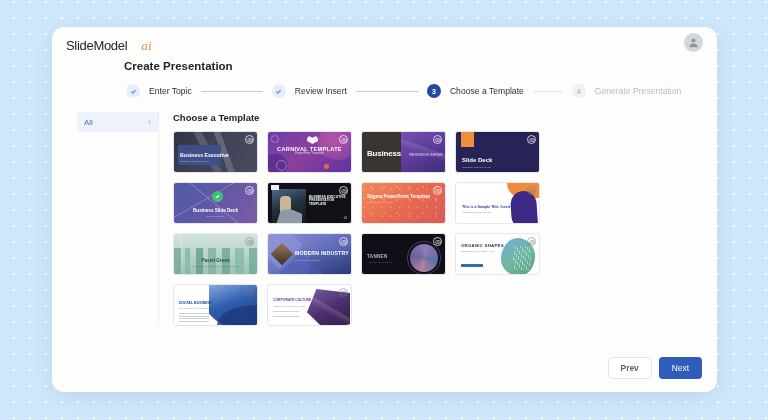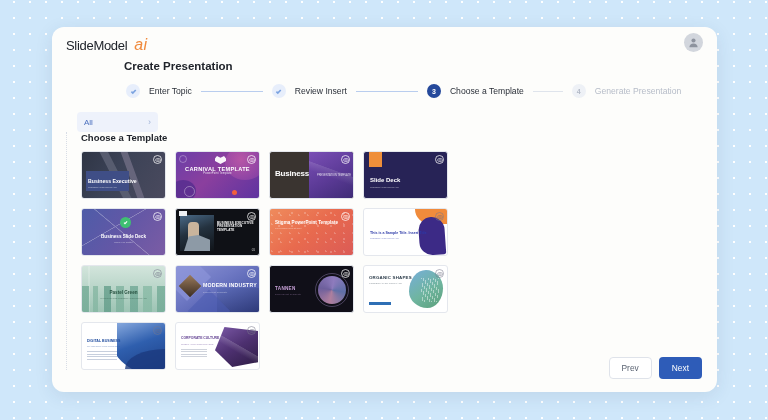--- a/index.html
+++ b/index.html
@@ -27,22 +27,22 @@
     overflow: hidden;
   }
   
   #topbar {
     position: relative;
     height: 31px;
     padding: 9px 0 0 14px;
   }
   #brand { font-size: 13px; font-weight: normal; color: #20242b; letter-spacing: -.3px; }
   #brand-ai {
-    font-size: 16px; color: #f08a3c; font-style: italic;
-    font-family: Liberation Sans, sans-serif; margin-left: 7px; letter-spacing: .2px;
+    font-size: 13px; color: #f08a3c; font-style: italic;
+    font-family: Liberation Serif, serif; margin-left: 14px; letter-spacing: .2px;
   }
   #avatar {
     position: absolute; right: 14px; top: 6px;
     width: 19px; height: 19px; border-radius: 50%;
     background: #d2d6dd; display: flex; align-items: center; justify-content: center;
   }
   #avatar svg { width: 11px; height: 11px; fill: #8d939e; }
 
   
   #page-title {
@@ -64,38 +64,38 @@
   .step.done .step-badge { background: #e7eefb; color: #4a7fd4; }
   .step.done .step-badge svg { width: 7px; height: 7px; stroke: #7ba3e0; stroke-width: 2.4; fill: none; }
   .step.active .step-badge { background: #25499b; color: #fff; }
   .step.todo .step-badge { background: #eef1f6; color: #b3bac7; }
   .step-label { font-size: 8.6px; color: #2a2f38; white-space: nowrap; }
   .step.todo .step-label { color: #b6bcc8; }
   .connector { height: 1px; width: 62px; background: #b9cdee; margin: 0 9px; flex: none; }
   .connector.dim { background: #dfe4ec; width: 30px; }
 
   
-  #content { display: flex; margin: 14px 0 0 0; padding-left: 14px; flex-direction: column; }
+  #content { display: flex; margin: 14px 0 0 0; padding-left: 14px; }
   #sidebar { width: 92px; flex: none; padding-left: 11px; }
   #filter-all {
     display: flex; align-items: center; justify-content: space-between;
     background: #eef2fb; border-radius: 4px;
     padding: 5px 7px; font-size: 8px; color: #4a6fbe;
   }
   #filter-all .chev { color: #9fb2d6; font-size: 9px; }
 
   #main { flex: 1; padding-left: 14px; border-left: 1px dotted #d8dde6; }
   #grid-title { font-size: 9.5px; font-weight: bold; color: #20242b; margin-bottom: 8px; }
   #grid {
     display: grid;
     grid-template-columns: repeat(4, 85px);
     gap: 9px 9px;
   }
   .tpl {
-    position: relative; width: 85px; height: 48px;
+    position: relative; width: 85px; height: 42px;
     border-radius: 3px; overflow: hidden;
     border: 1px solid #e4e7ed;
     cursor: pointer;
   }
   .tpl .eye {
     position: absolute; top: 3px; right: 3px;
     width: 9px; height: 9px; border-radius: 50%;
     border: .8px solid rgba(255,255,255,.75);
     display: flex; align-items: center; justify-content: center;
     z-index: 9;
@@ -233,21 +233,21 @@
   #t13 .tt { left:5px; top:14px; color:#5e3d8f; font-size:3.4px;}
   #t13 .body { position:absolute; left:5px; top:26px; width:26px;height:8px;
       background: repeating-linear-gradient(#cfd3dc 0 .9px, transparent .9px 2.5px);}
 
   
   #footer {
     position: absolute; right: 15px; bottom: 13px;
     display: flex; gap: 7px;
   }
   .btn { font-size: 8.4px; padding: 5px 12px; border-radius: 4px; cursor: pointer; border: 1px solid transparent; }
-  #btn-prev { background: #fff; border-color: #dfe3ea; color: #5a6372; }
+  #btn-prev { background: #fff; border-color: #dfe3ea; color: #5a6372; font-weight: bold; }
   #btn-next { background: #2e5cb8; color: #fff; }
 </style>
 </head>
 <body>
 
 <div id="dot-bg"></div>
 
 <div id="app-window">
 
   <div id="topbar">

